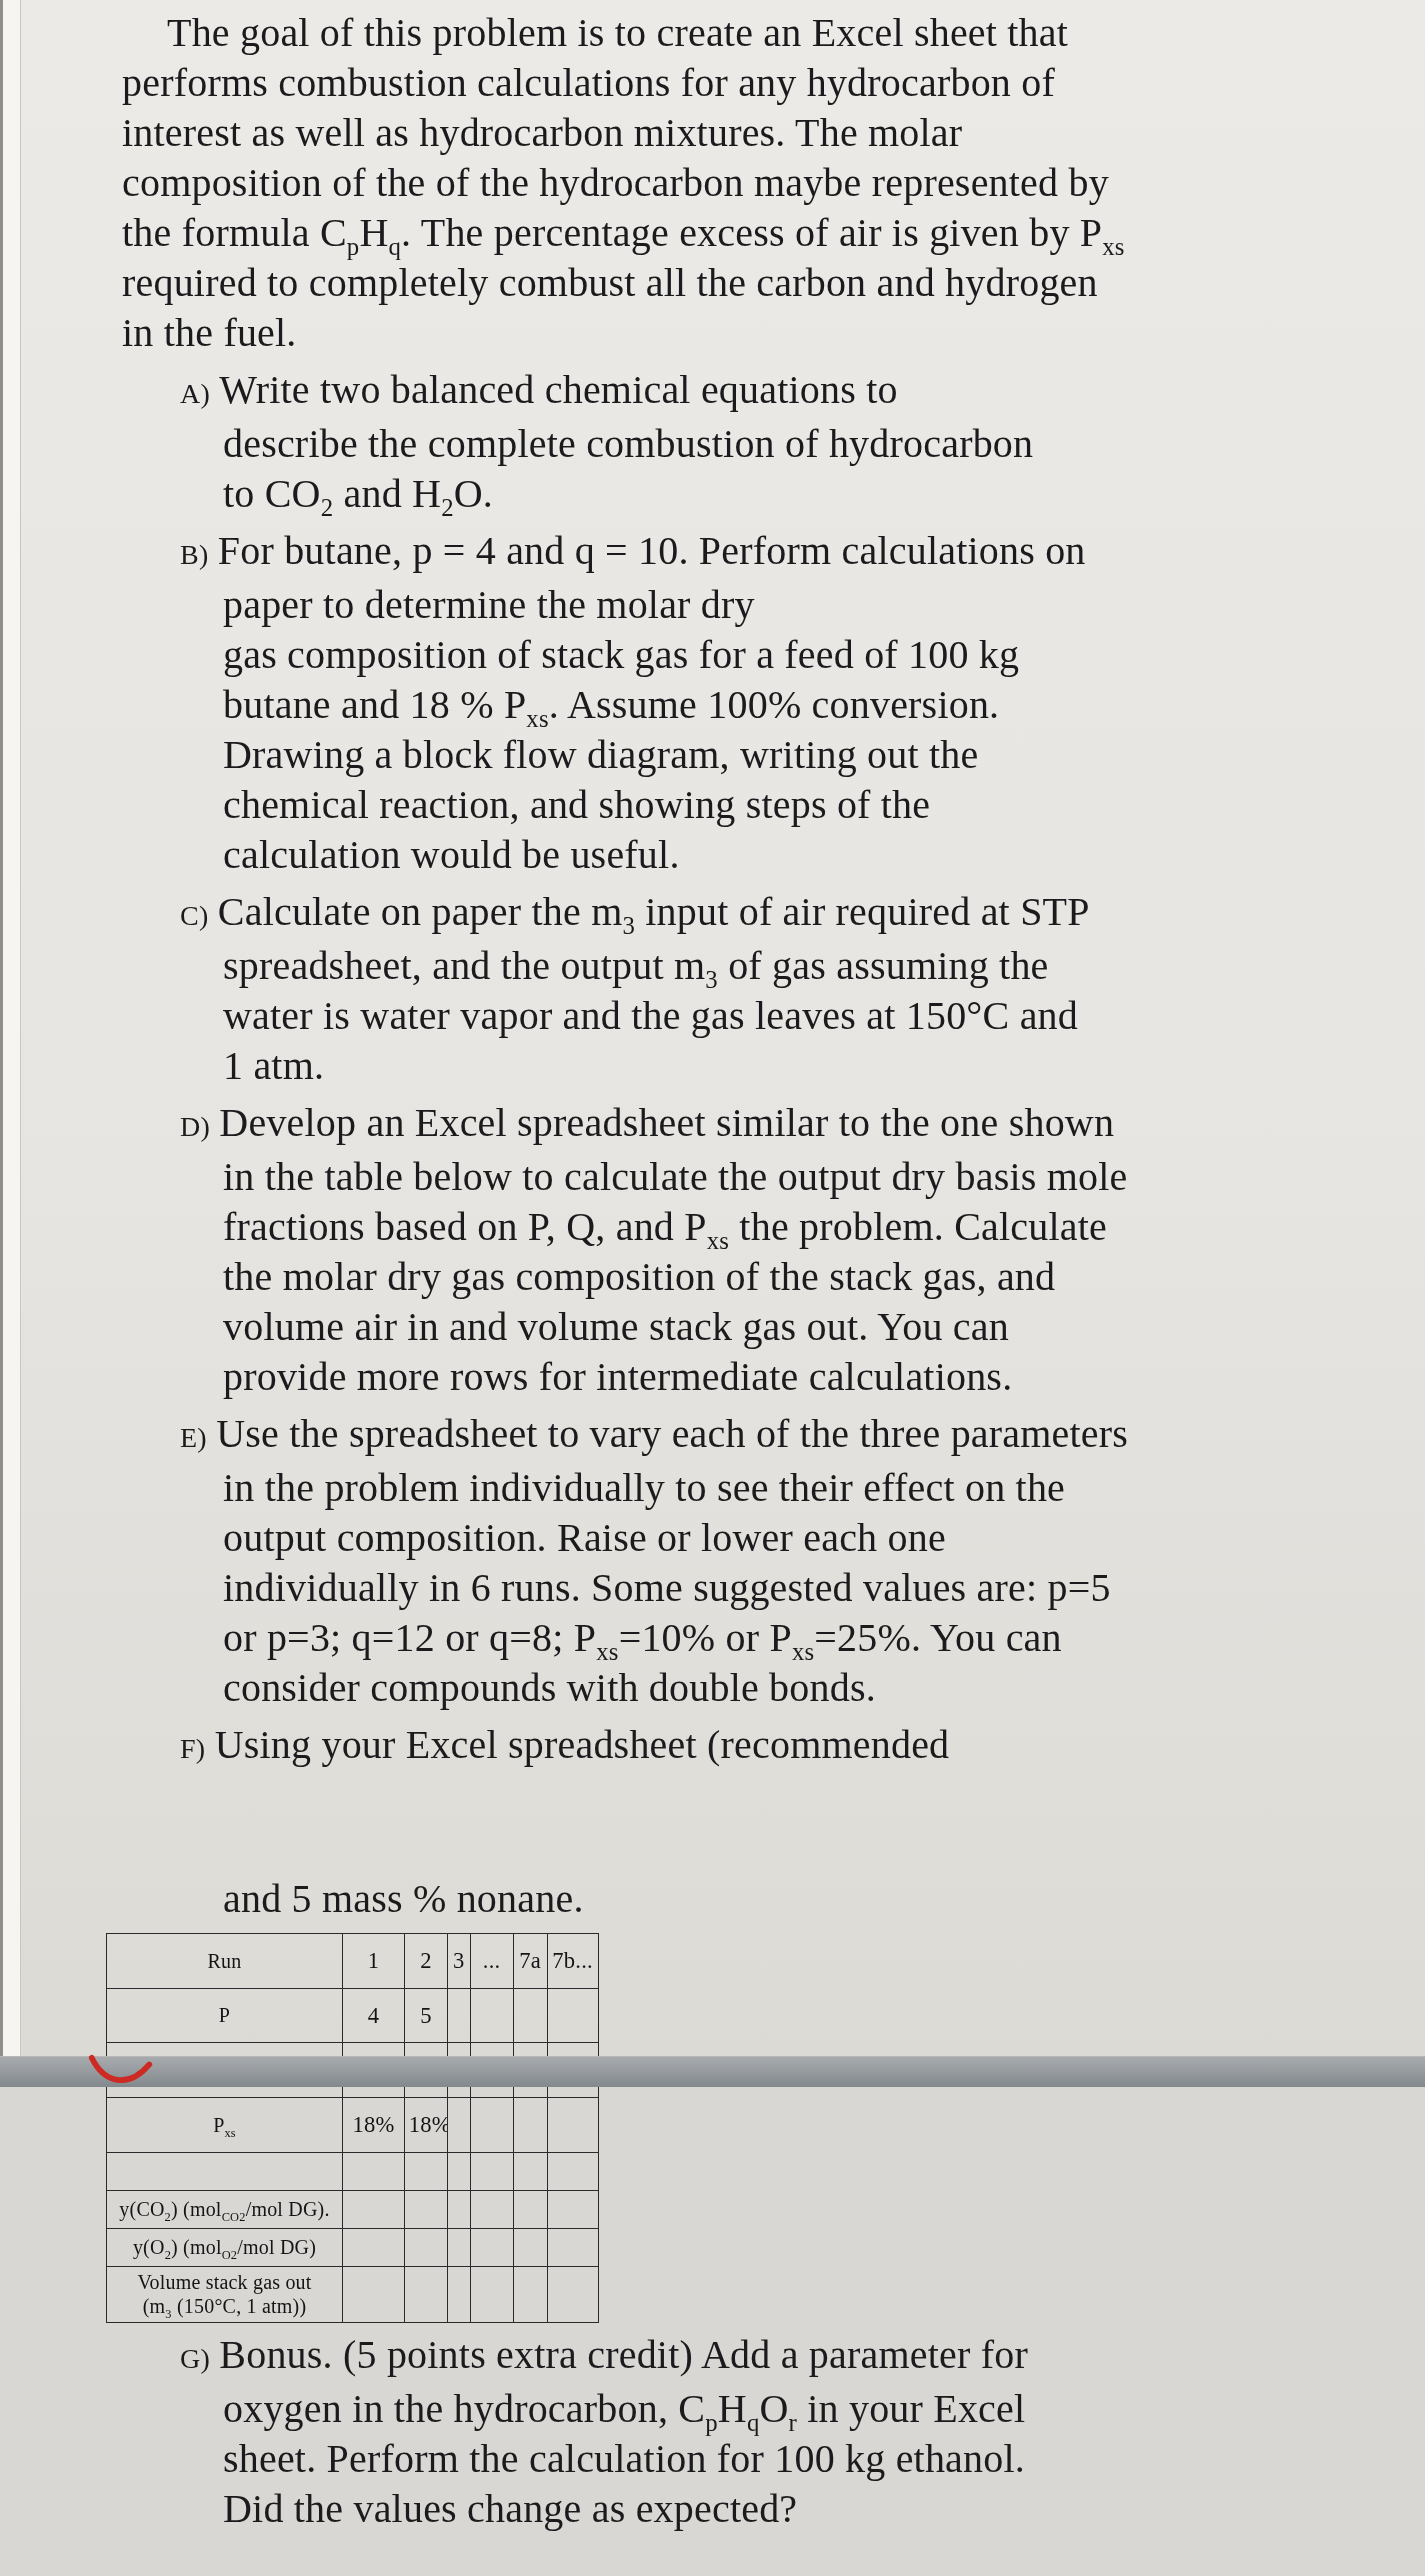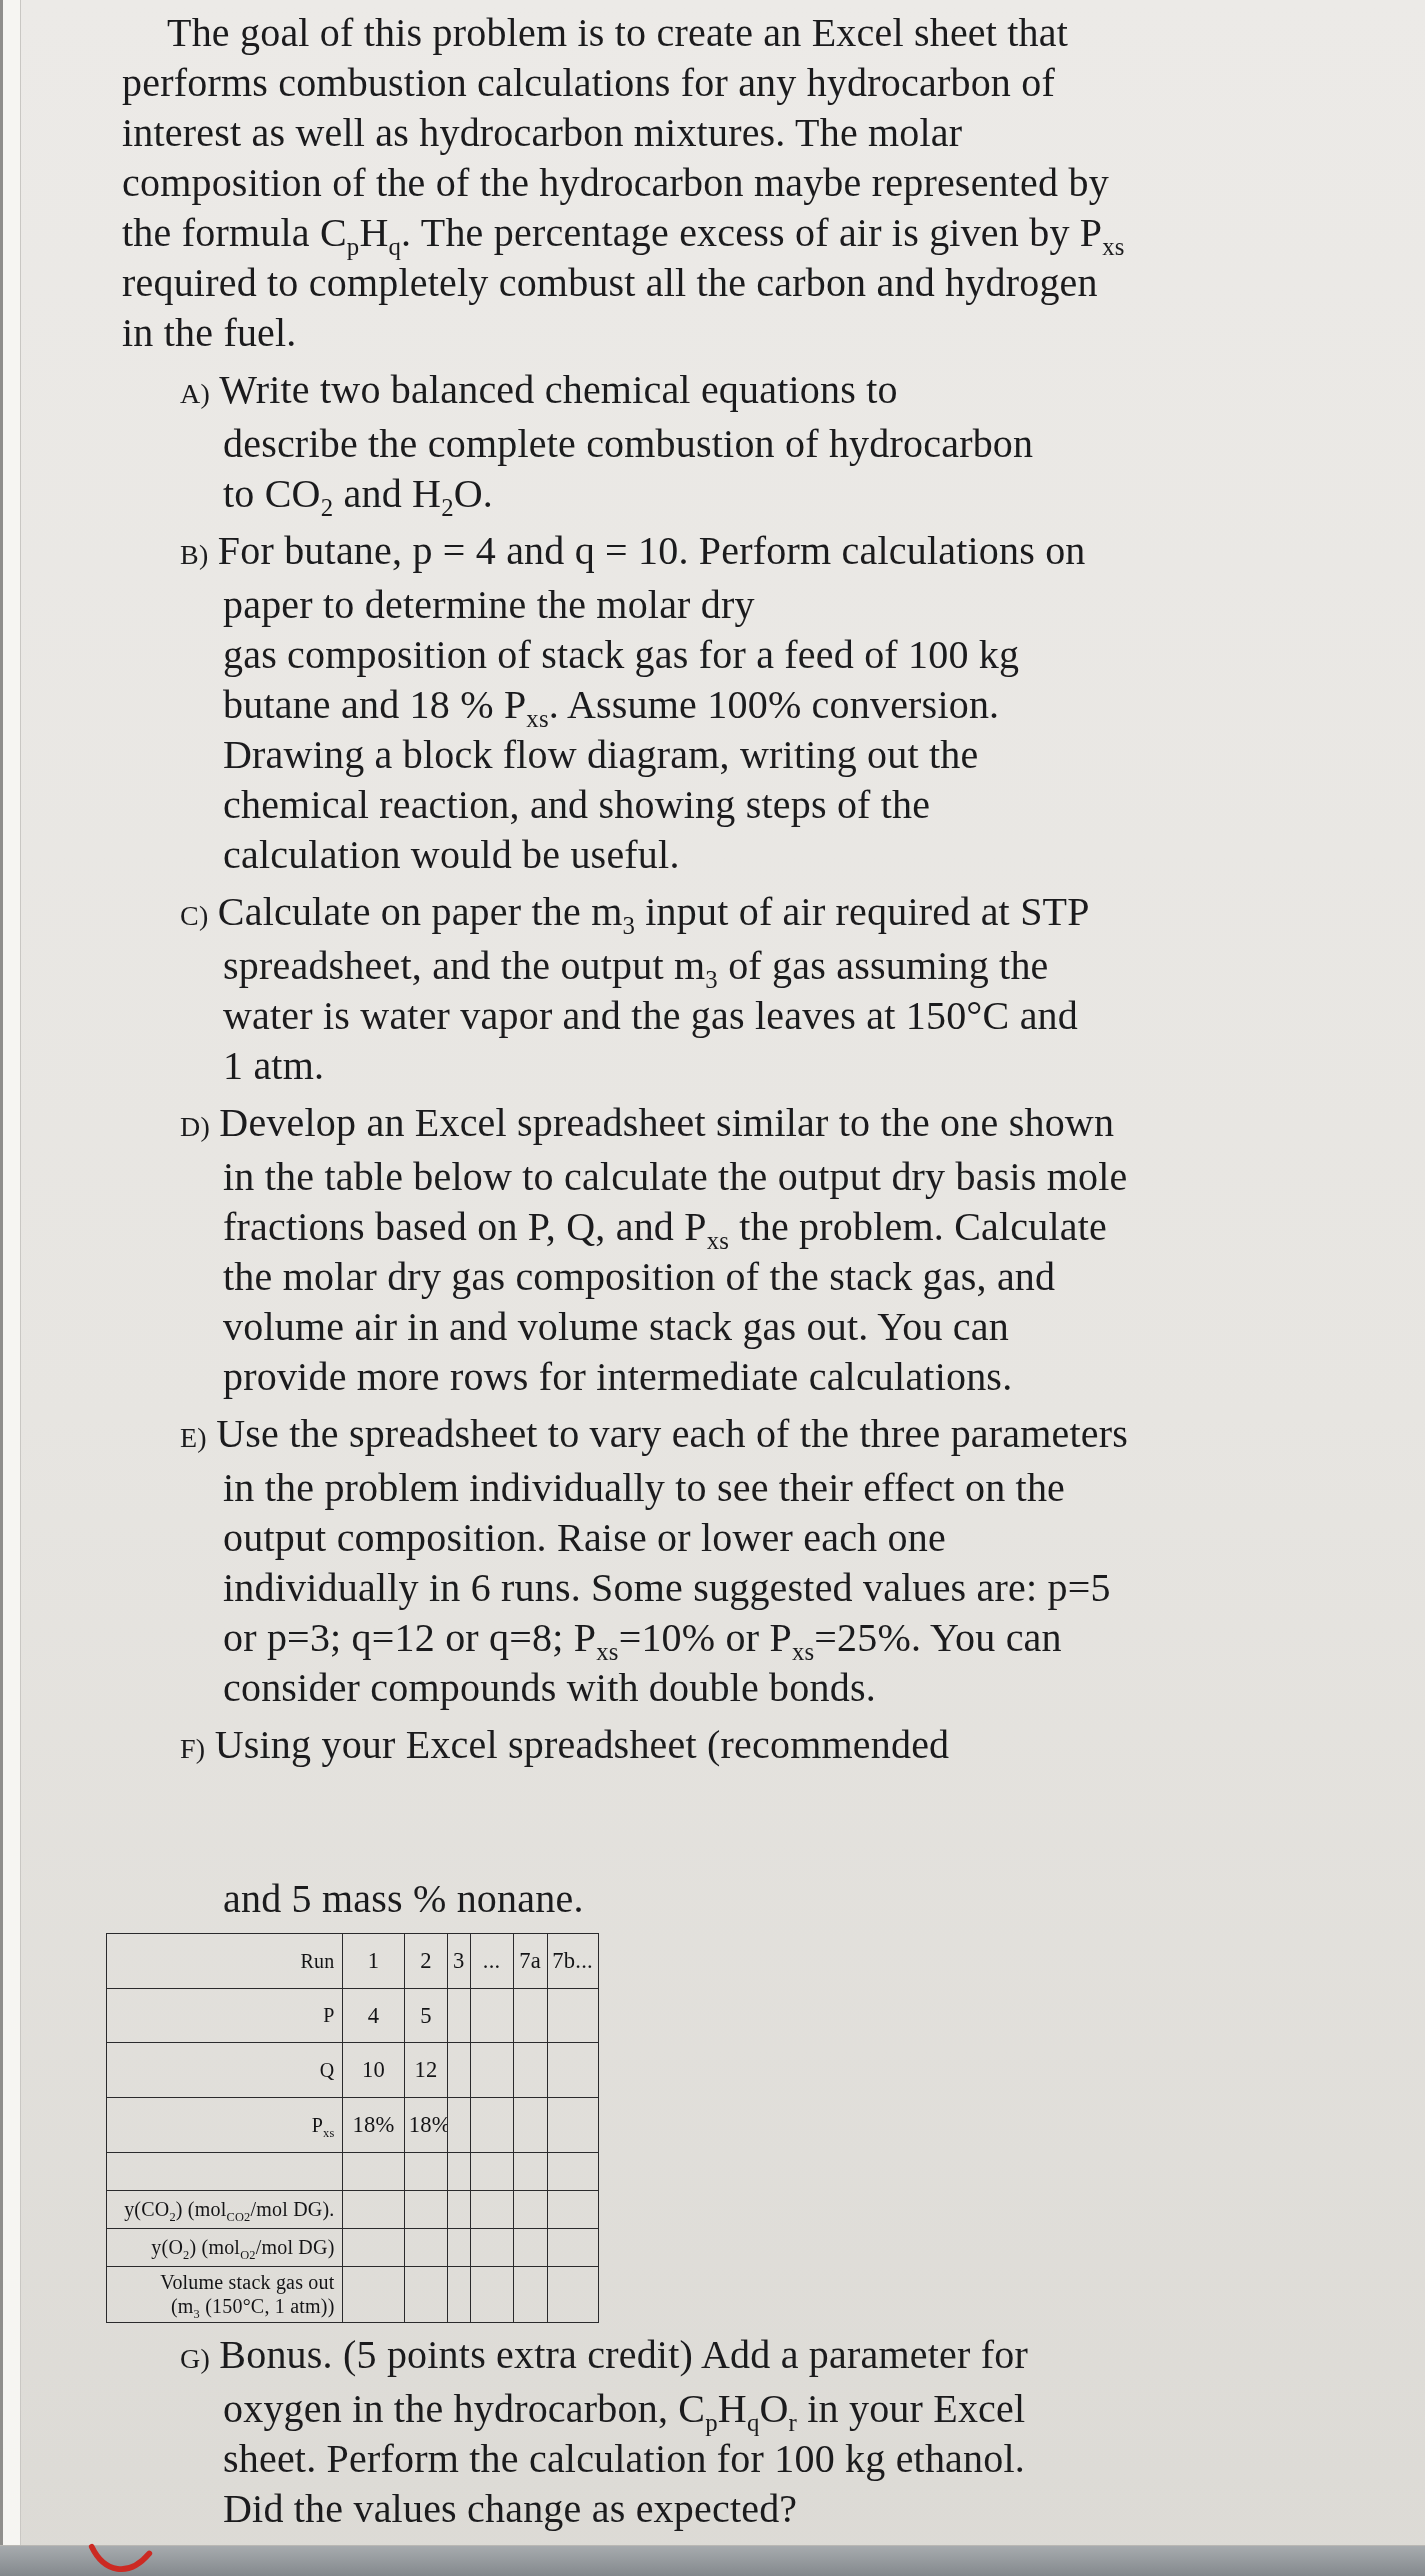--- a/index.html
+++ b/index.html
@@ -9,21 +9,21 @@
   body {
     width: 1426px;
     height: 2576px;
     overflow: hidden;
     background: #d9d7d3;
     font-family: "Liberation Serif", "DejaVu Serif", serif;
   }
   .page {
     position: relative;
     width: 1426px;
-    height: 2576px;
+    height: 2087px;
     background: linear-gradient(180deg, var(--bg-top, #eceae7) 0%, #e7e5e1 55%, var(--bg-bottom, #dcdad5) 100%);
     color: var(--text-color, #1b1b1d);
   }
   .left-edge {
     position: absolute;
     left: 0; top: 0;
     width: 21px;
     height: 100%;
     background: var(--edge-color, #f6f5f2);
     border-left: 3.8px solid #8f8e8c;
@@ -66,21 +66,21 @@
     height: 38px;
     box-sizing: border-box;
     vertical-align: middle;
     overflow: hidden;
   }
   table.ptable td.lbl {
     font-size: 20px;
     line-height: 24.5px;
     padding: 2.8px 7.5px;
     white-space: nowrap;
-    text-align: right;
+    text-align: center;
   }
   table.ptable td.val {
     font-size: 22.6px;
     padding: 1.9px 3.8px;
     text-align: center;
     white-space: nowrap;
   }
   .bottom-bar {
     position: absolute;
     left: 0;

